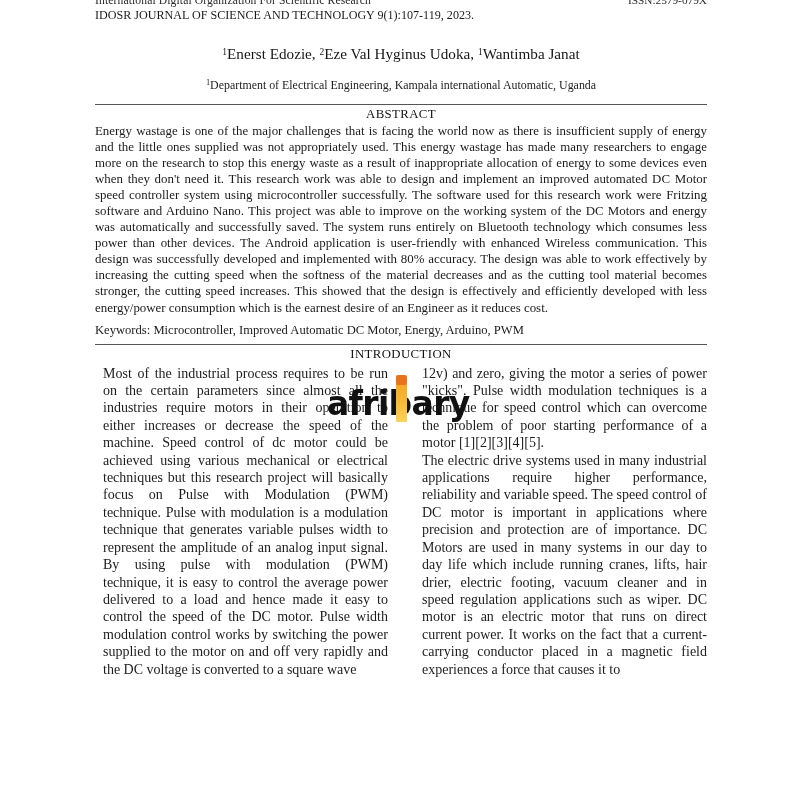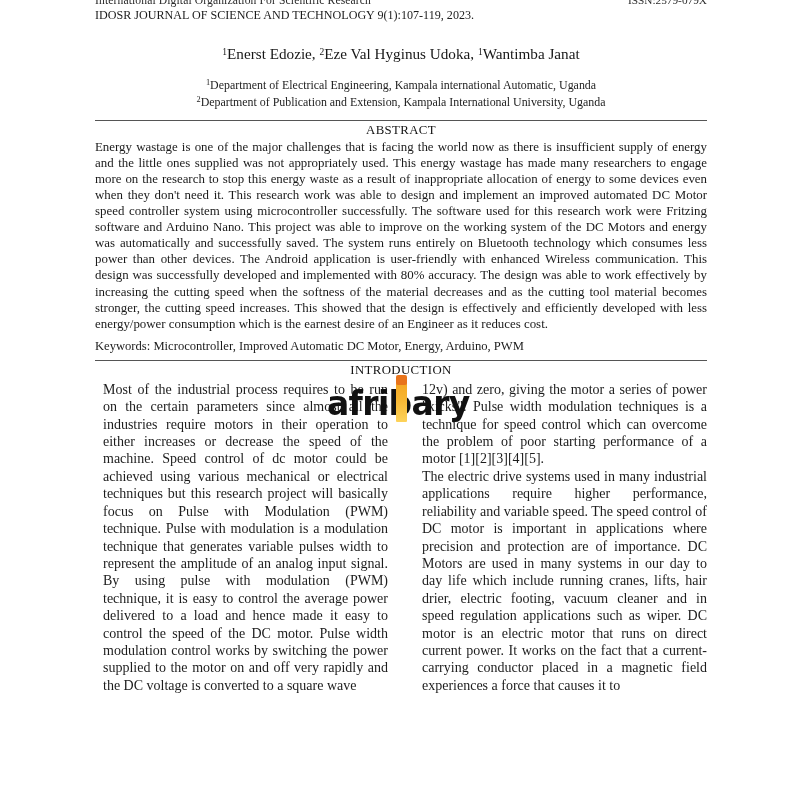--- a/index.html
+++ b/index.html
@@ -178,21 +178,20 @@
       <div class="l2">IDOSR JOURNAL OF SCIENCE AND TECHNOLOGY 9(1):107-119, 2023.</div>
     </div>
 
 
     <div class="authors">
       <sup>1</sup><span>Enerst Edozie</span><span>, </span><sup>2</sup><span>Eze Val Hyginus Udoka</span><span>, </span><sup>1</sup><span>Wantimba Janat</span>
     </div>
 
     <div class="affils">
       <div><sup>1</sup><span>Department of Electrical Engineering, Kampala international Automatic, Uganda</span></div>
-      <div><sup>2</sup><span>Department of Publication and Extension, Kampala International University, Uganda</span></div>
     </div>
 
     <hr class="rule top-abs">
     <div class="sec-head">ABSTRACT</div>
     <div class="abstract-body">
       <p>Energy wastage is one of the major challenges that is facing the world now as there is insufficient supply of energy and the little ones supplied was not appropriately used. This energy wastage has made many researchers to engage more on the research to stop this energy waste as a result of inappropriate allocation of energy to some devices even when they don't need it. This research work was able to design and implement an improved automated DC Motor speed controller system using microcontroller successfully. The software used for this research work were Fritzing software and Arduino Nano. This project was able to improve on the working system of the DC Motors and energy was automatically and successfully saved. The system runs entirely on Bluetooth technology which consumes less power than other devices. The Android application is user-friendly with enhanced Wireless communication. This design was successfully developed and implemented with 80% accuracy. The design was able to work effectively by increasing the cutting speed when the softness of the material decreases and as the cutting tool material becomes stronger, the cutting speed increases. This showed that the design is effectively and efficiently developed with less energy/power consumption which is the earnest desire of an Engineer as it reduces cost.</p>
     </div>
     <div class="keywords">
       <b>Keywords:</b><span> Microcontroller, Improved Automatic DC Motor, Energy, Arduino, PWM</span>
     </div>

